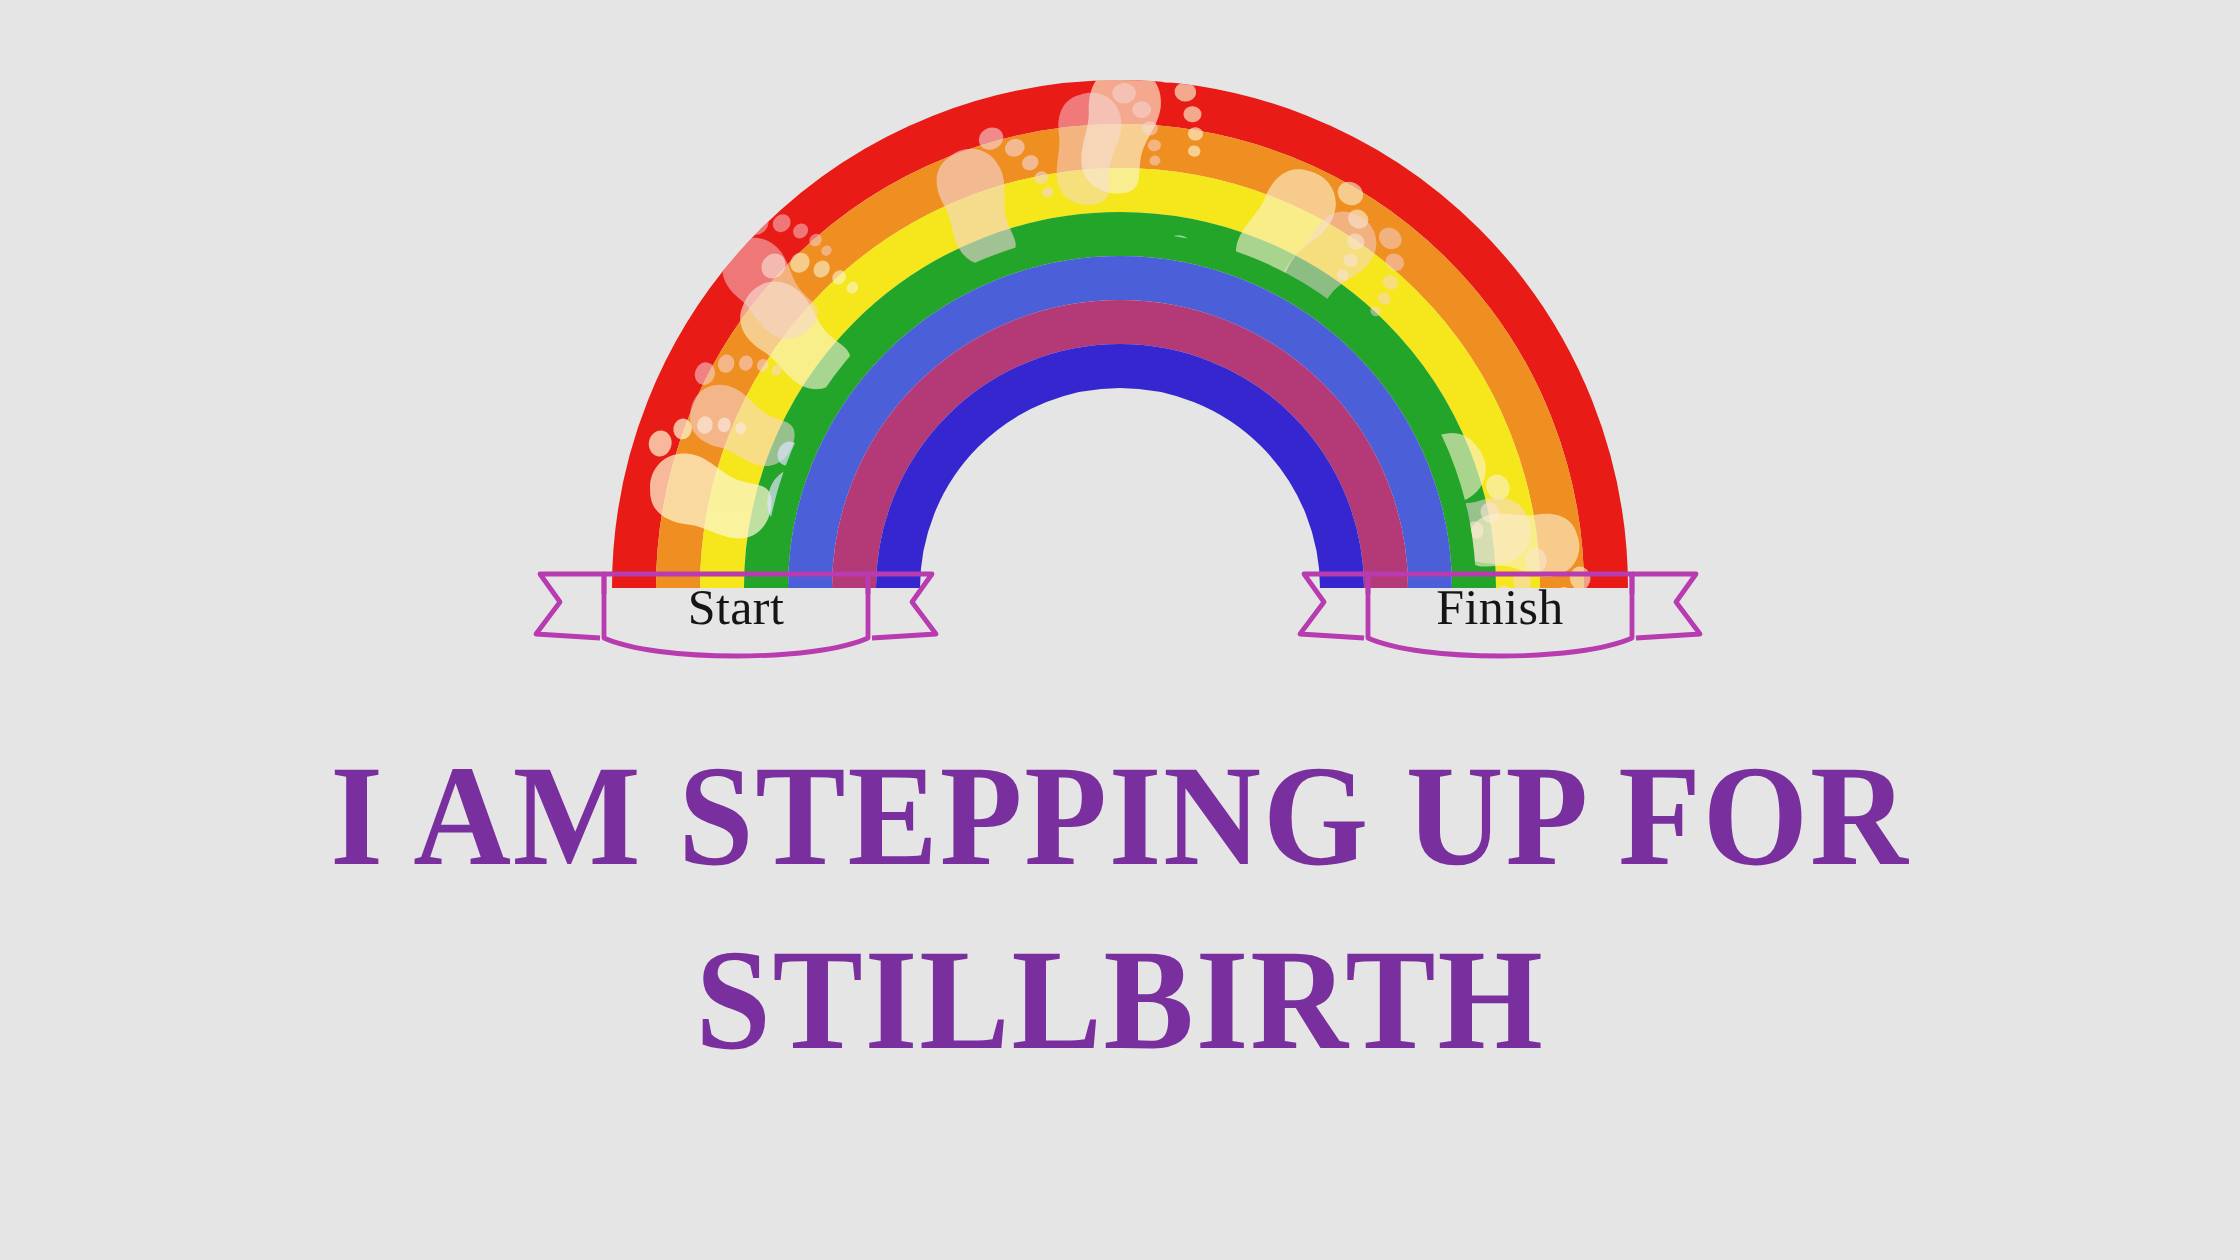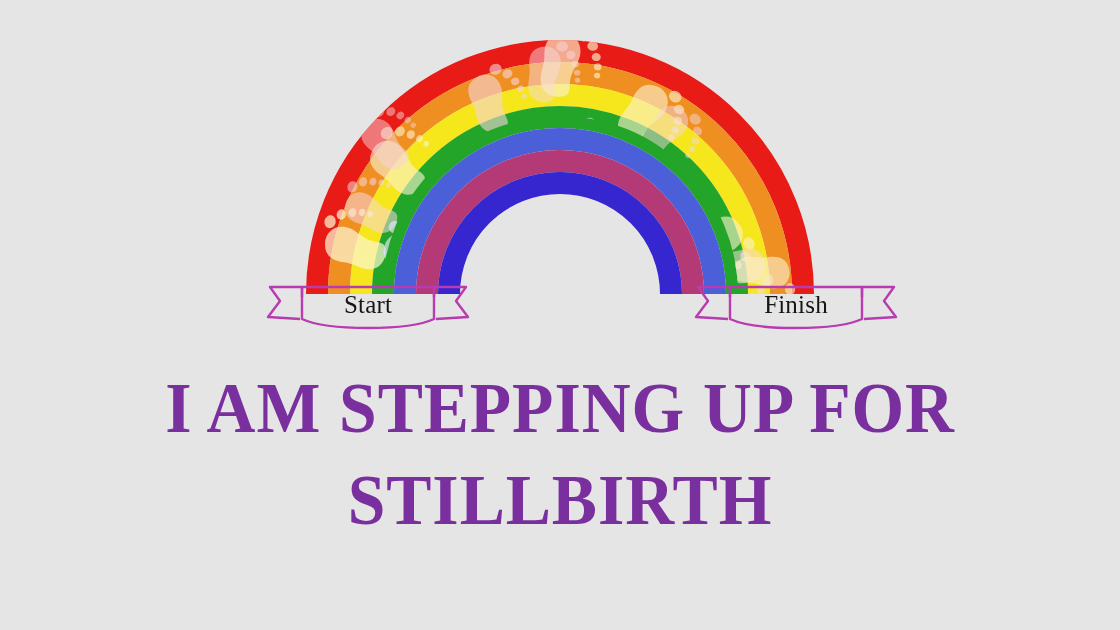--- a/index.html
+++ b/index.html
@@ -33,21 +33,21 @@
     display: block;
   }
 
   
   .banner {
     position: absolute;
     width: 220px;
     height: 62px;
   }
   #banner-start { left: 258px; top: 281px; }
-  #banner-finish { left: 686px; top: 281px; text-decoration: underline; }
+  #banner-finish { left: 640px; top: 281px; text-decoration: underline; }
   .banner svg { display: block; width: 220px; height: 62px; }
   .banner-label {
     position: absolute;
     left: 0;
     top: 10px;
     width: 220px;
     text-align: center;
     font-family: "Liberation Serif", serif;
     font-size: 25px;
     color: #151515;

